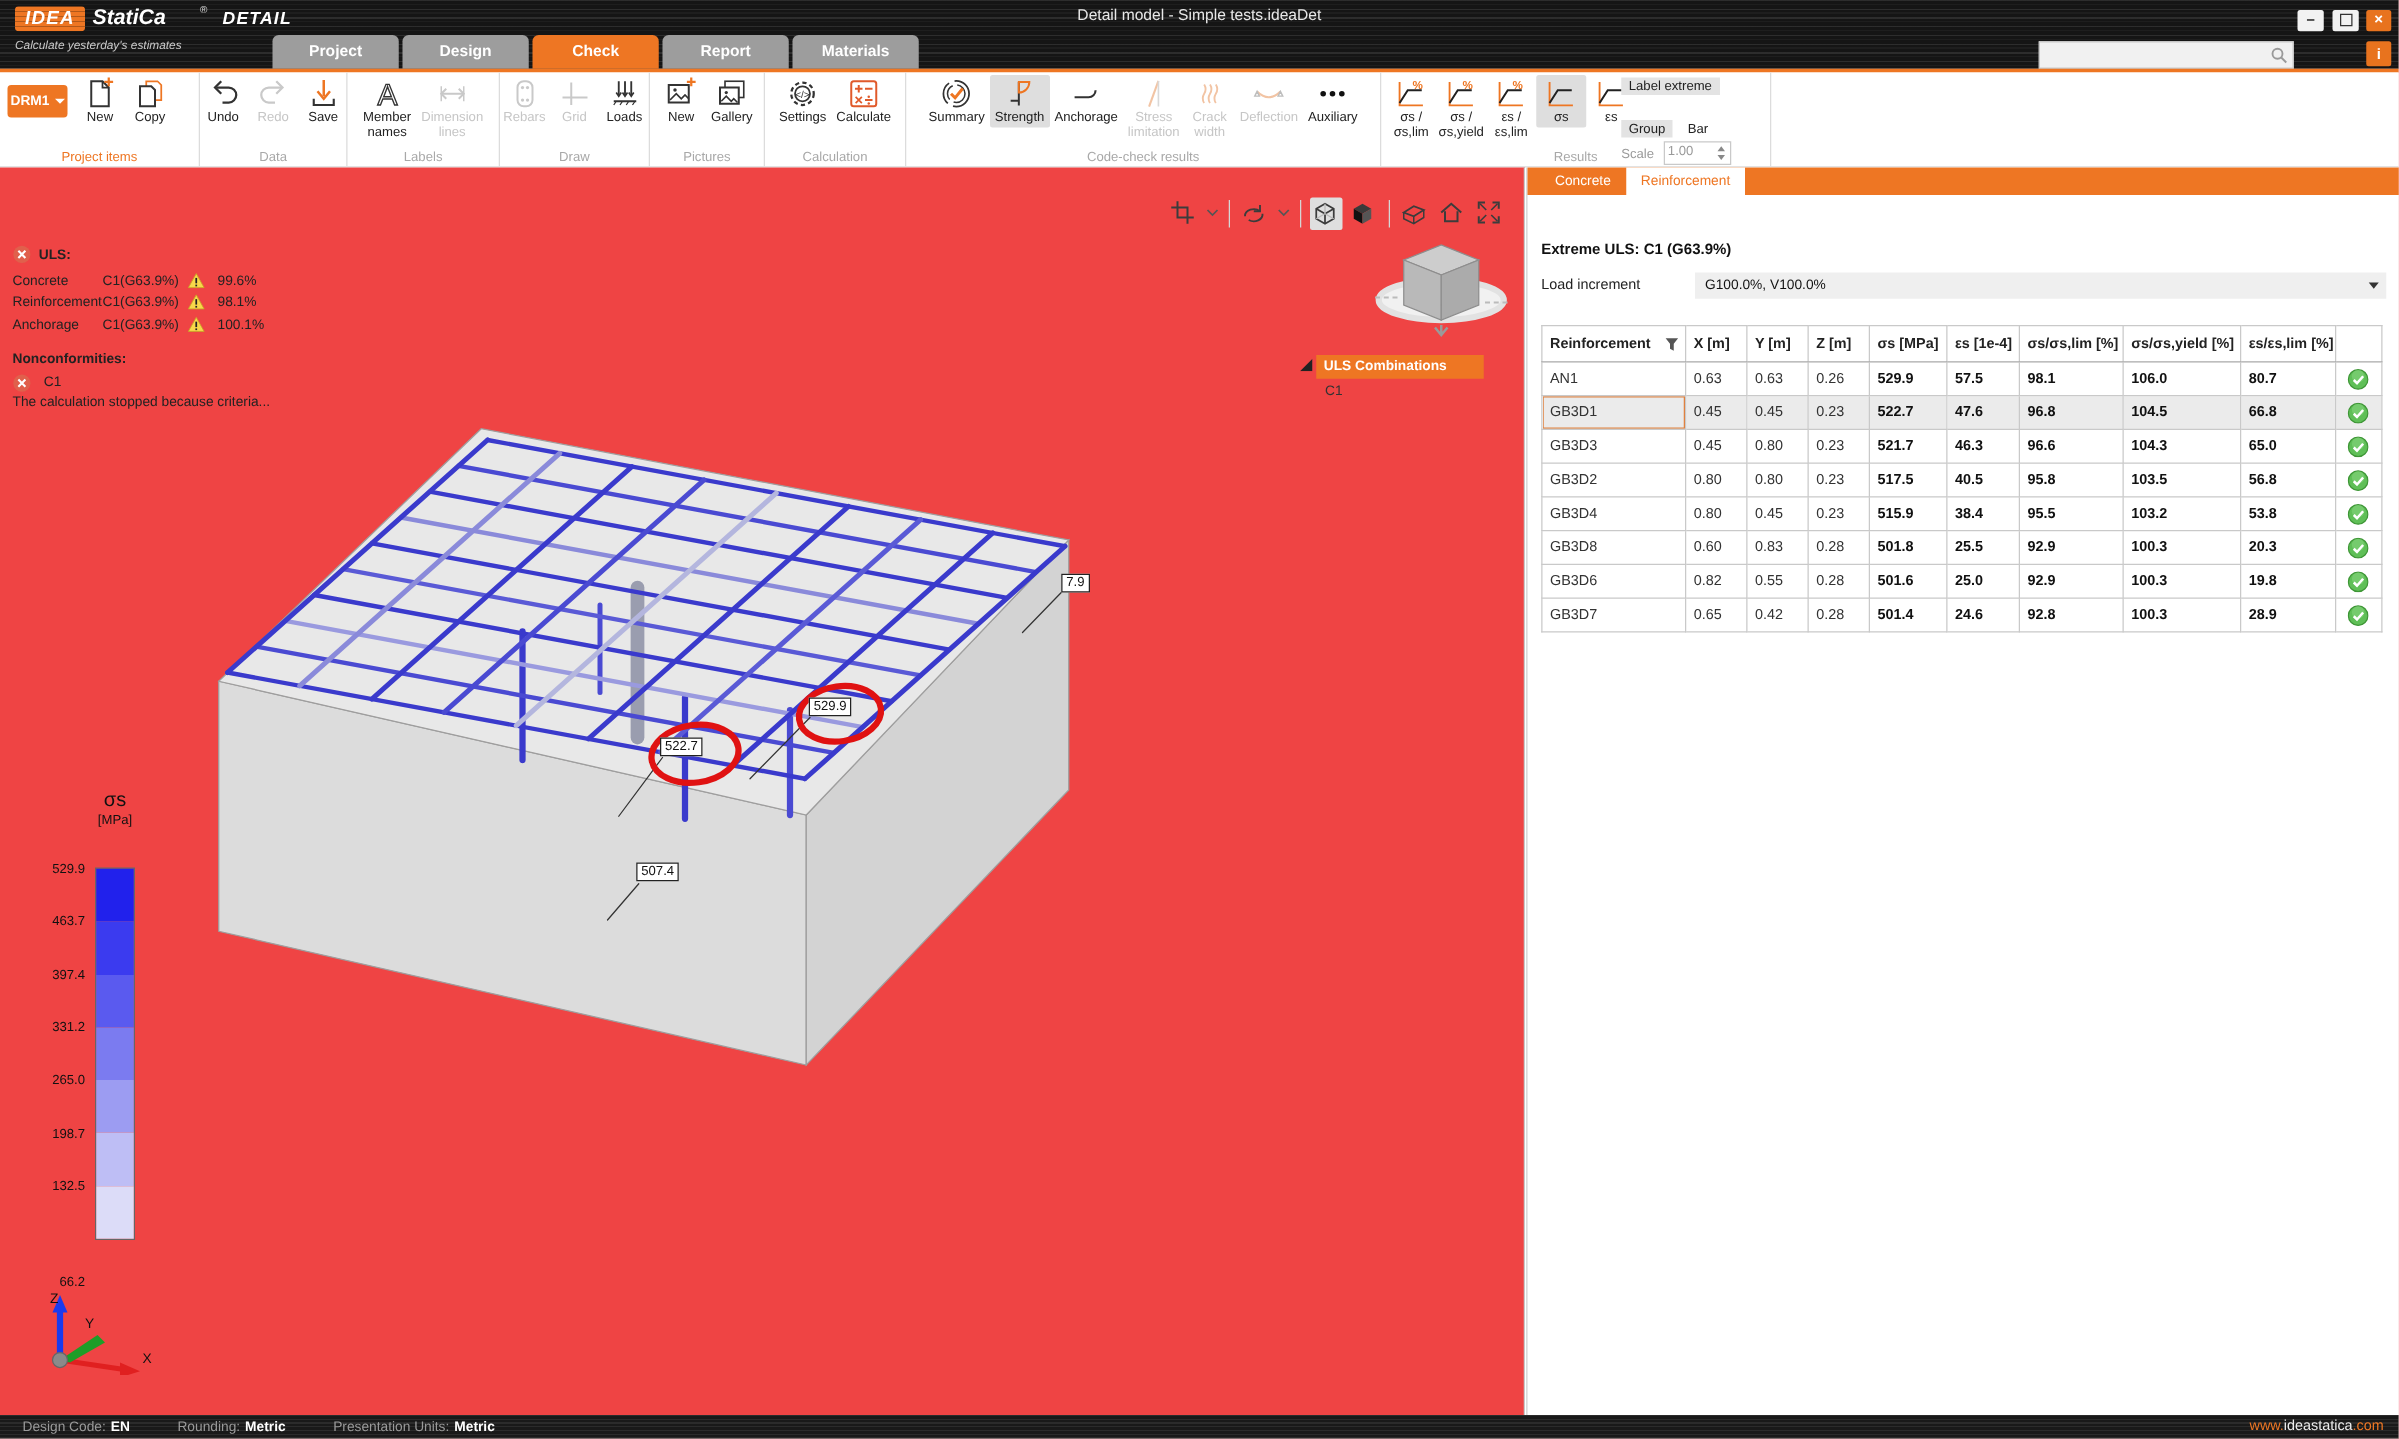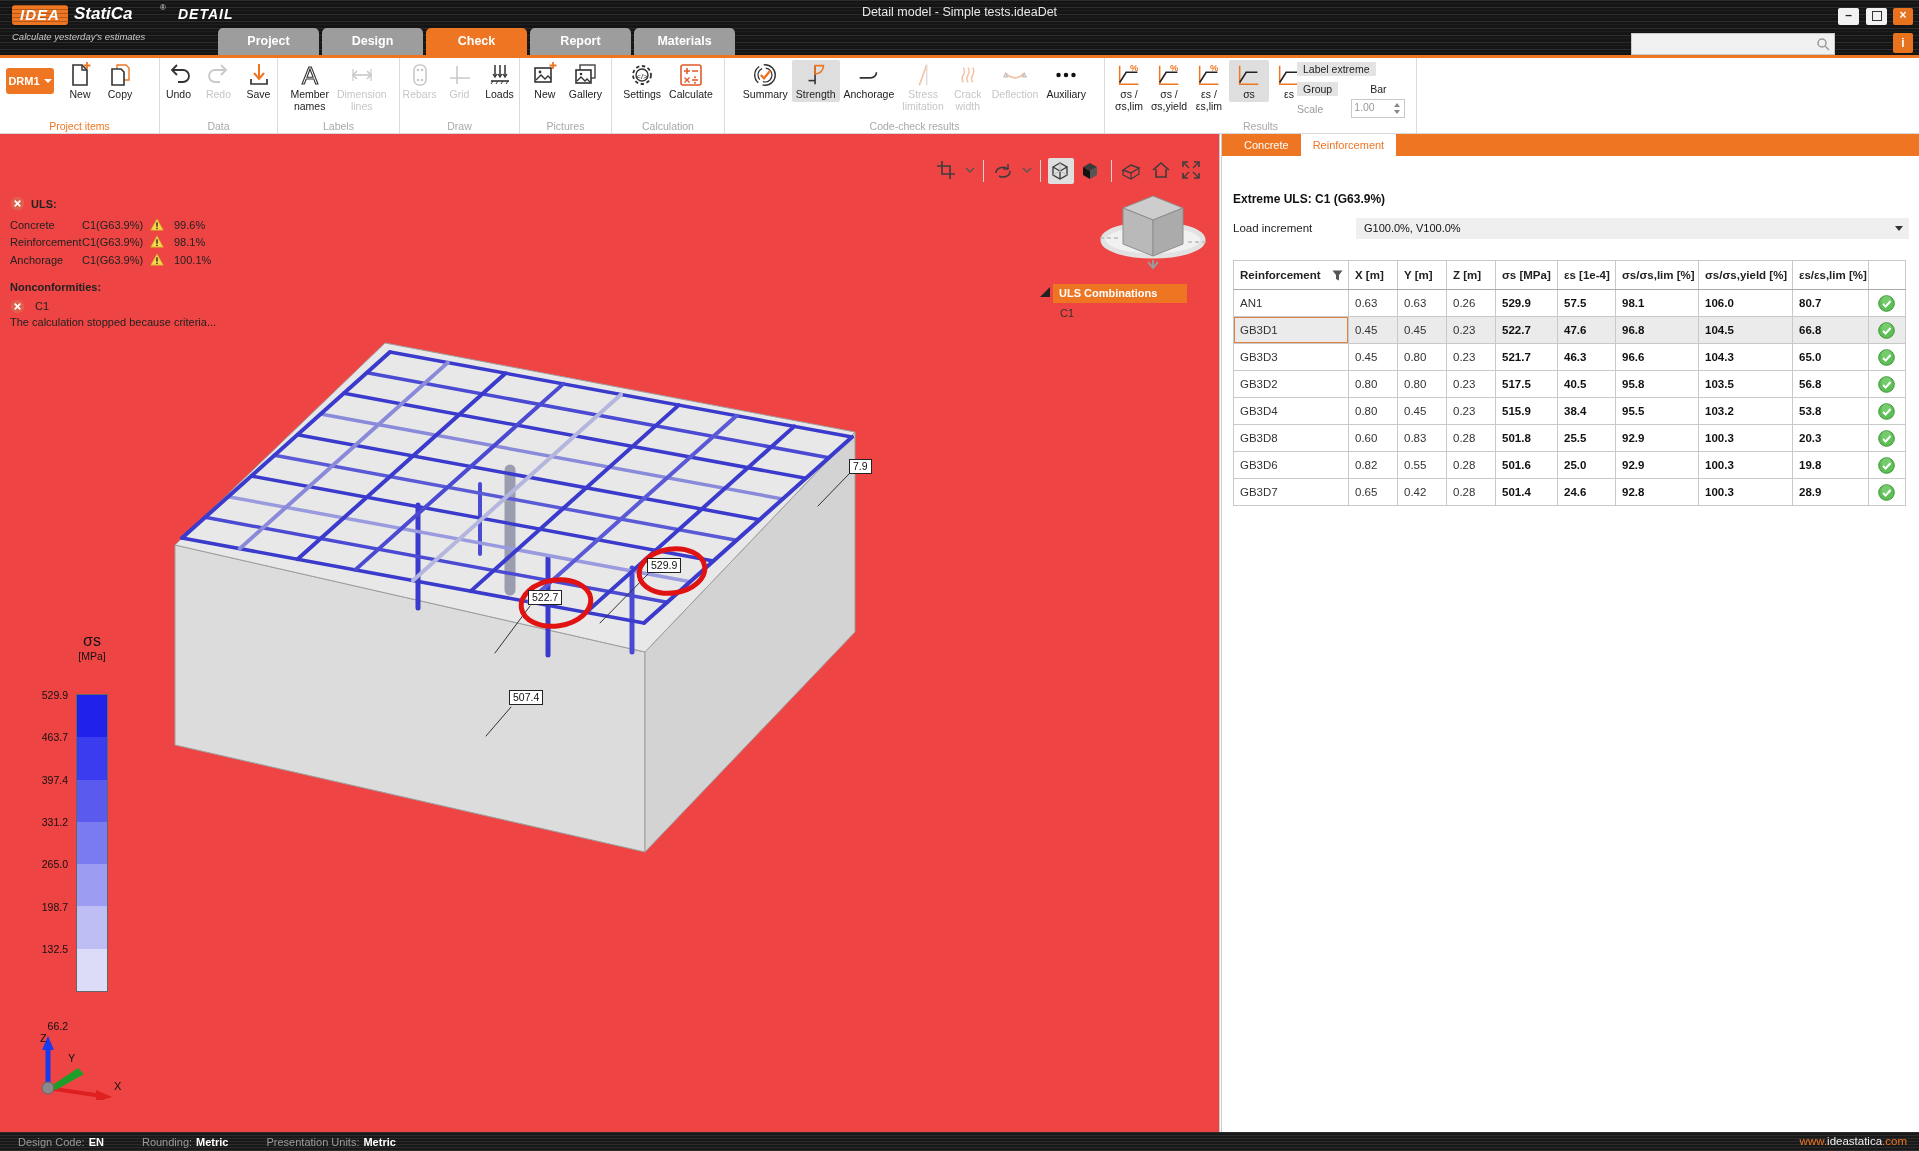--- a/index.html
+++ b/index.html
@@ -42,22 +42,22 @@
   .rglabel.accent{color:#EE7623;}
   .rb{display:flex;flex-direction:column;align-items:center;padding:1px 4px;min-width:32px;border-radius:2px;}
   .rb .rb-ic{width:28px;height:28px;}
   .rb .rb-l{font-size:10.5px;line-height:11.5px;color:#222;white-space:nowrap;}
   .rb.dis .rb-l{color:#C6C6C6;}
   .rb.sel{background:#DEDEDE;}
   .drm-chip{margin:8px 6px 0 6px;width:48px;height:26px;background:#EE7623;border-radius:3px;color:#fff;
     font-size:11px;font-weight:bold;display:flex;align-items:center;justify-content:center;gap:4px;}
   .caret-down{width:0;height:0;border-left:4px solid transparent;border-right:4px solid transparent;border-top:4px solid #fff;}
   .rextras{position:absolute;left:192px;top:4px;width:116px;font-size:10.5px;}
-  .chip{background:#E3E3E3;padding:1px 6px;display:inline-block;color:#222;margin-bottom:6px;}
-  .rx-row{display:flex;align-items:center;gap:28px;margin-bottom:3px;}
+  .chip{background:#E3E3E3;padding:1px 6px;display:inline-block;color:#222;margin-bottom:20px;}
+  .rx-row{display:flex;align-items:center;gap:8px;margin-bottom:3px;}
   .rx-txt{color:#222;padding:1px 4px;}
   .rx-lbl{color:#9a9a9a;}
   .scalebox{position:relative;display:inline-block;width:52px;height:17px;border:1px solid #c9c9c9;background:#fff;}
   .scale-input{width:34px;border:none;outline:none;font-size:10.5px;color:#9a9a9a;padding:1px 2px;background:transparent;}
   .spin{position:absolute;right:1px;top:0;width:12px;height:100%;display:flex;flex-direction:column;justify-content:center;gap:3px;align-items:center;}
   .spin i{display:block;width:0;height:0;border-left:3px solid transparent;border-right:3px solid transparent;}
   .spin i.up{border-bottom:4px solid #888;}
   .spin i.dn{border-top:4px solid #888;}
   
   .canvas{position:absolute;left:0;top:134px;width:1219px;height:998px;background:#ef4444;border-right:1px solid #C8C8C8;}

